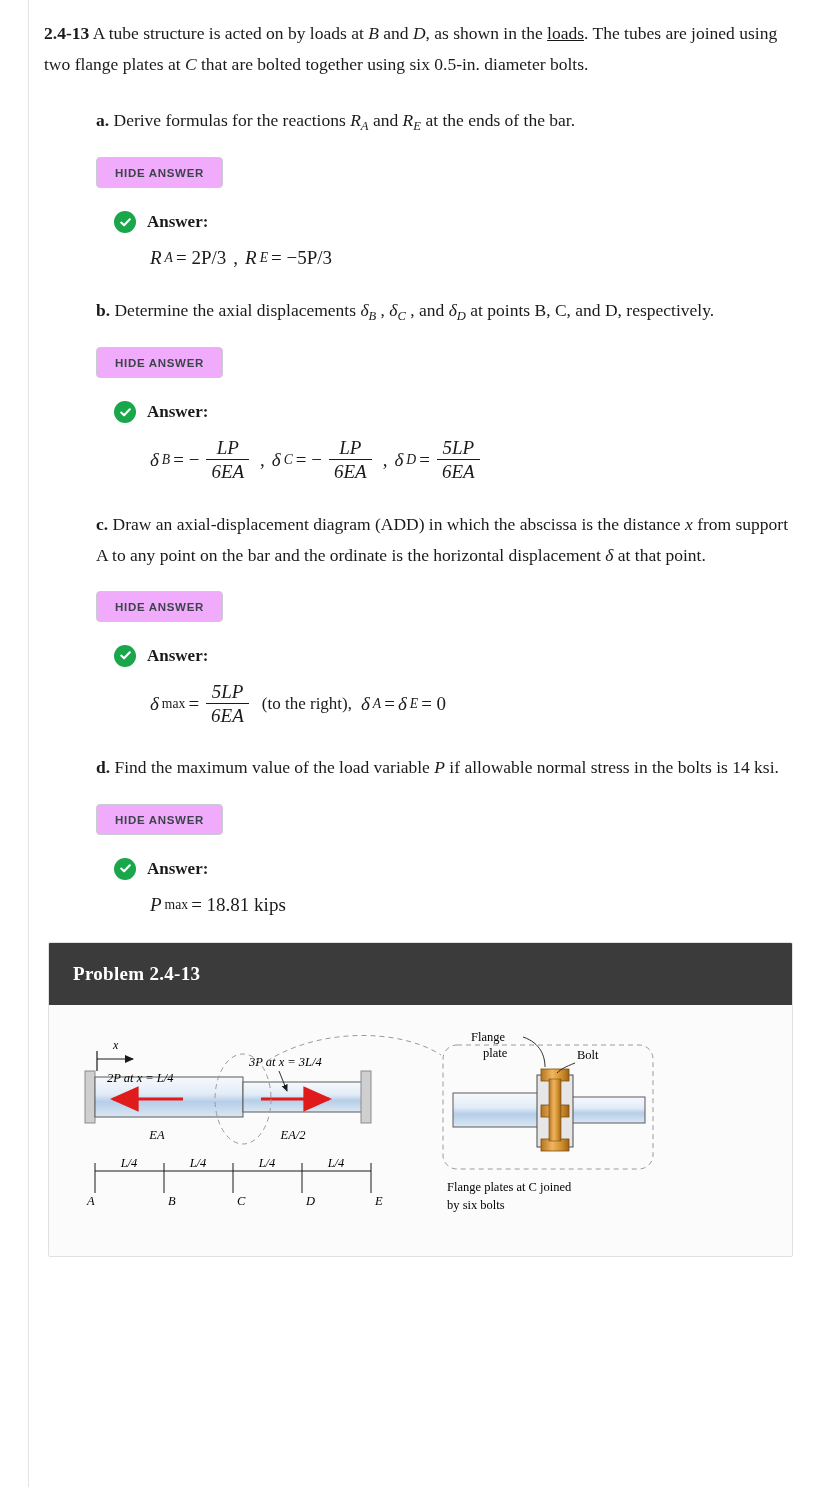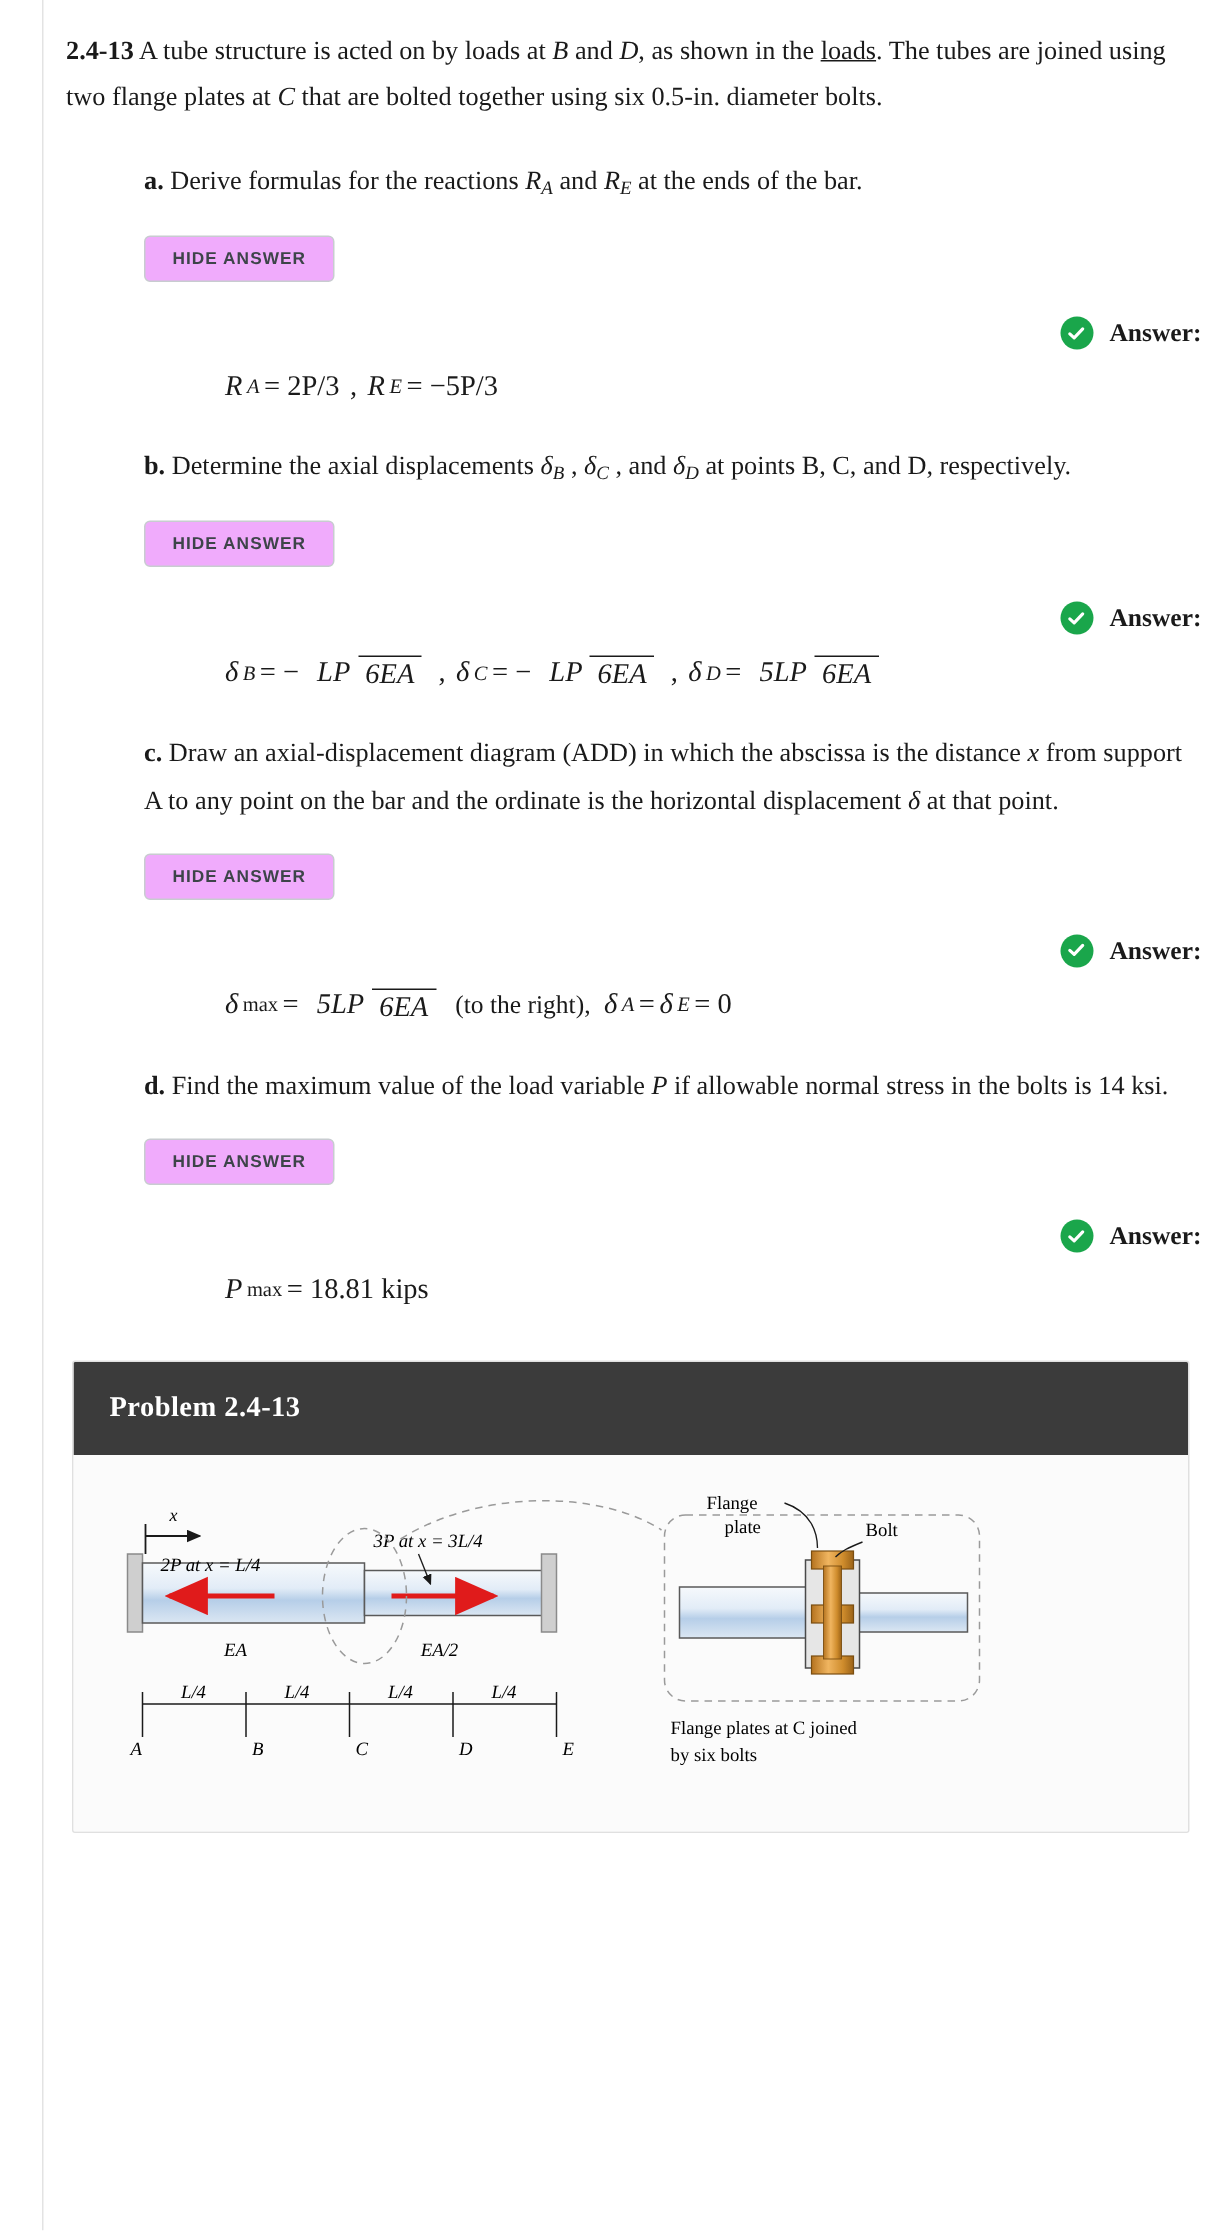--- a/index.html
+++ b/index.html
@@ -77,21 +77,20 @@
     font-weight: bold;
     letter-spacing: 0.7px;
     cursor: pointer;
   }
   .answer-row {
     display: flex;
     align-items: center;
     gap: 11px;
     margin-top: 23px;
     margin-left: 18px;
-    justify-content: flex-end;
   }
   .check-icon {
     width: 22px;
     height: 22px;
     border-radius: 50%;
     background: #1aa64b;
     display: inline-flex;
     align-items: center;
     justify-content: center;
     flex: none;
@@ -110,40 +109,41 @@
   }
   .eq {
     font-family: "Liberation Serif", serif;
     display: inline-flex;
     align-items: center;
     gap: 3px;
     white-space: nowrap;
   }
   .frac {
     display: inline-flex;
+    flex-direction: column;
     align-items: center;
     vertical-align: middle;
     margin: 0 4px;
     font-style: italic;
   }
   .frac .num {
     padding: 0 5px 1px 5px;
     line-height: 1.12;
   }
   .frac .den {
     border-top: 1.3px solid #1a1a1a;
     padding: 1px 5px 0 5px;
     line-height: 1.12;
   }
   .comma { font-style: normal; padding: 0 4px; }
   .roman { font-style: normal; }
 
   
   .fig-card {
-    margin-top: 36px;
+    margin-top: 26px;
     margin-left: 4px;
     margin-right: 8px;
     border: 1px solid #e0e0e0;
     border-radius: 2px;
     overflow: hidden;
     background: #fff;
   }
   .fig-header {
     background: #3b3b3b;
     color: #ffffff;

